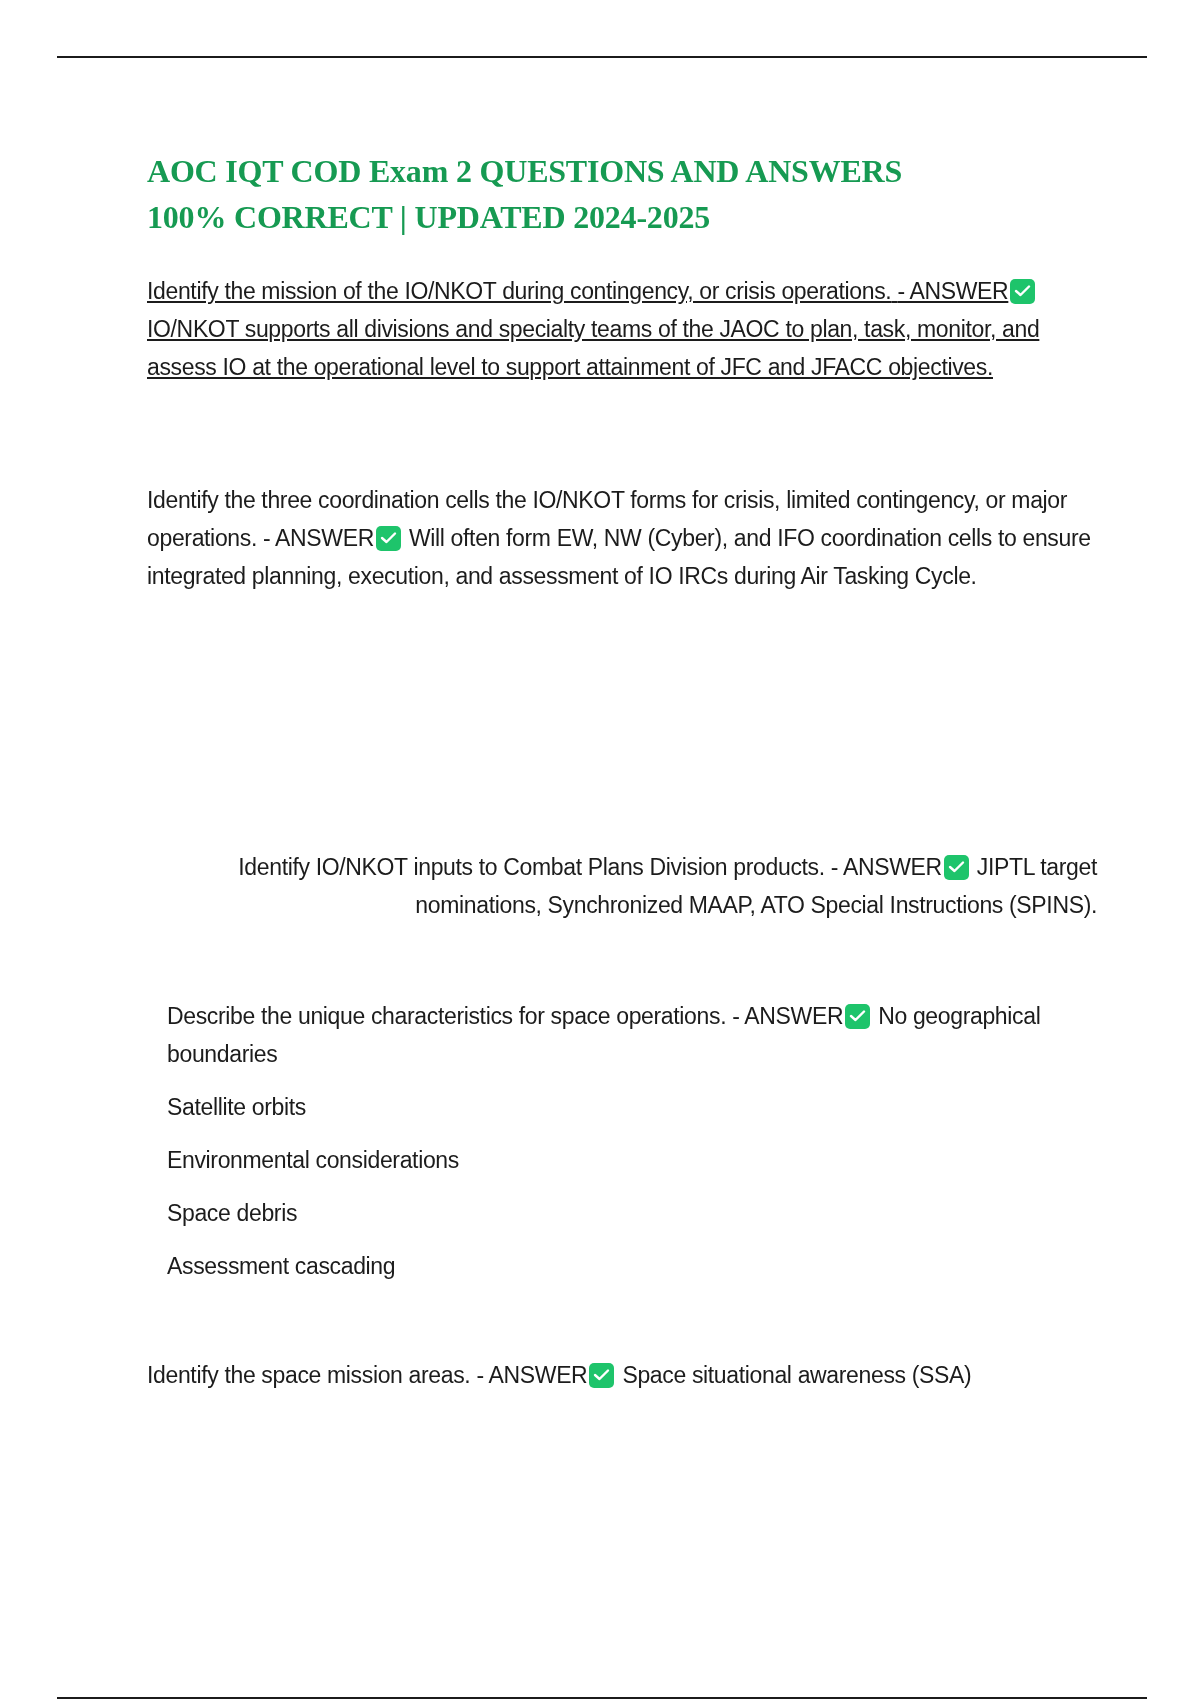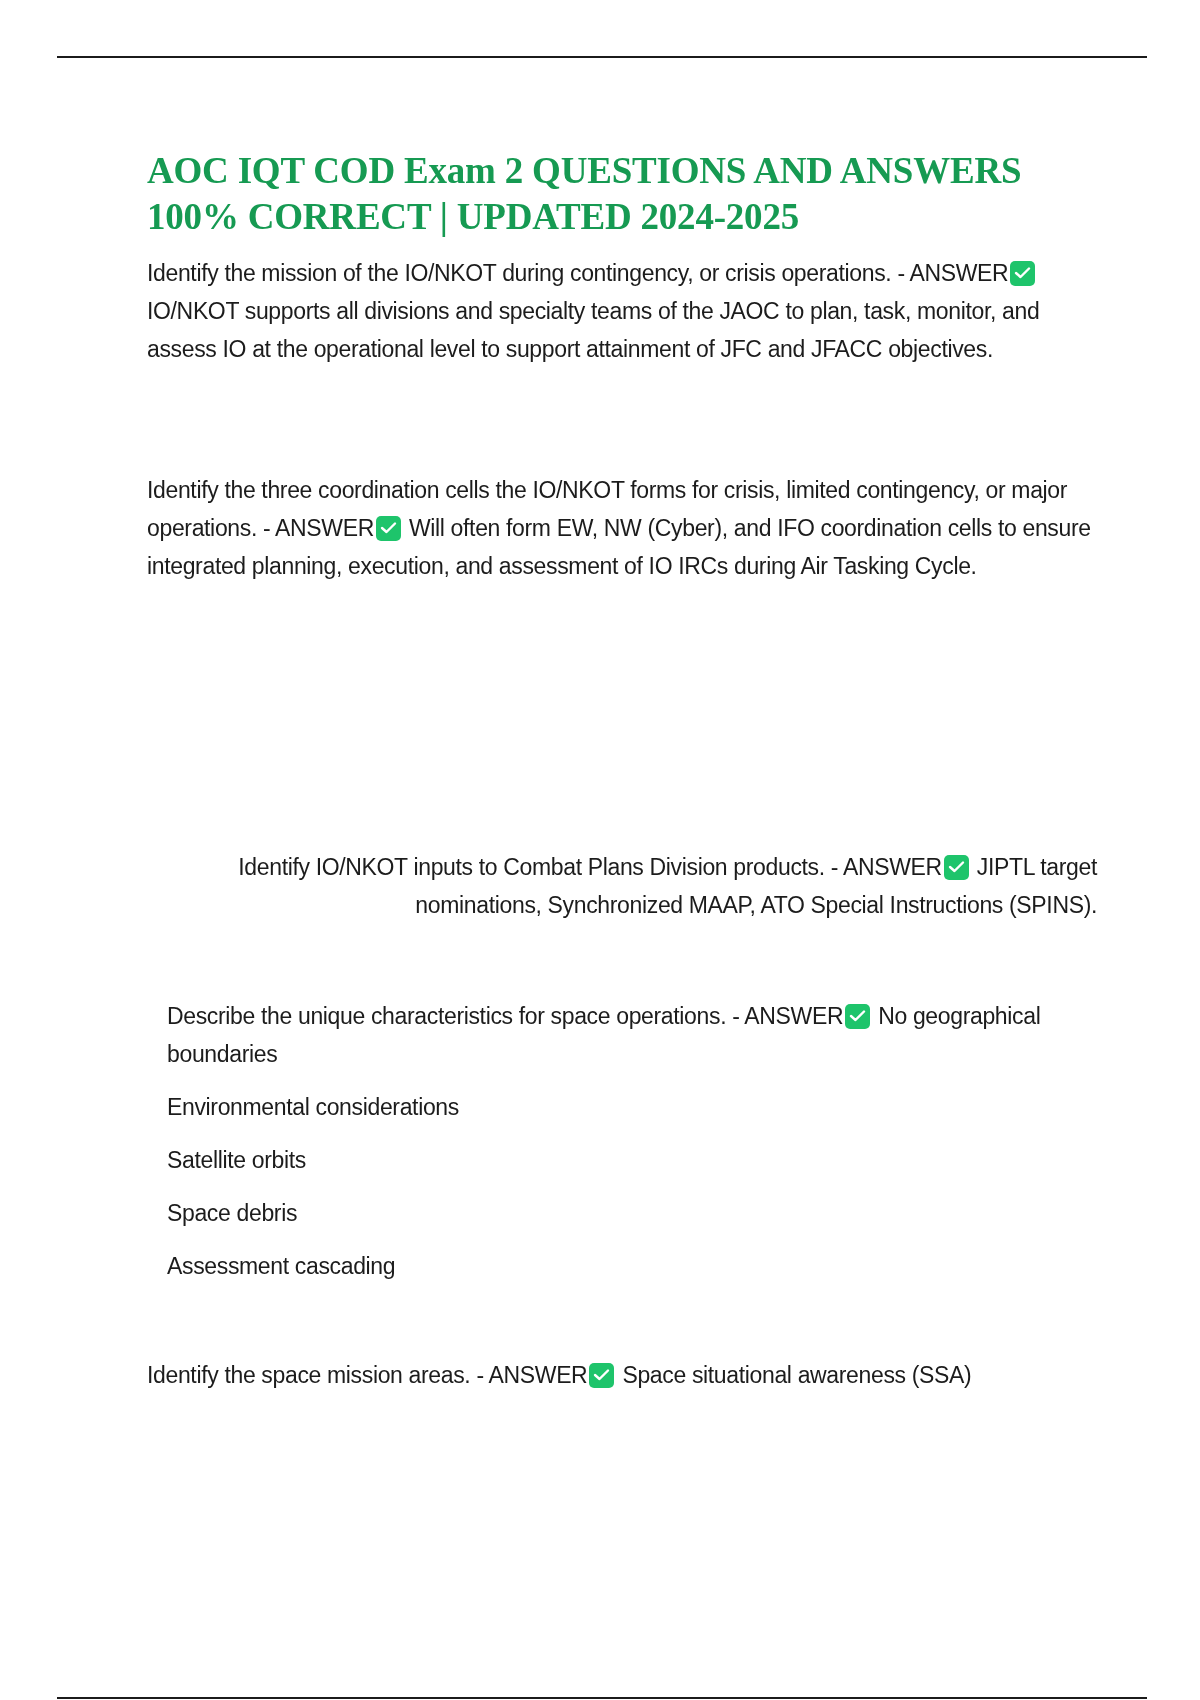--- a/index.html
+++ b/index.html
@@ -3,30 +3,30 @@
 <meta charset="utf-8">
 <style>
   html, body { margin: 0; padding: 0; background: #ffffff; }
   body { width: 1200px; height: 1700px; position: relative; overflow: hidden; }
   .rule { position: absolute; left: 57px; width: 1090px; height: 2px; background: #1b1b1b; }
   .rule.top { top: 56px; }
   .rule.bottom { top: 1697px; }
   .content { position: absolute; left: 147px; top: 148px; width: 950px; }
   .title {
     font-family: "Liberation Serif", serif; font-weight: bold;
-    font-size: 37px; line-height: 46px; color: #169a52; margin: 0;
+    font-size: 32px; line-height: 46px; color: #169a52; margin: 0;
     letter-spacing: -0.2px;
   }
   .qa {
     font-family: "Liberation Sans", sans-serif; font-size: 23px;
     line-height: 38px; color: #1c1c1c; letter-spacing: -0.35px;
     margin: 0;
   }
-  .qa.p1 { position: absolute; top: 106px; }
-  .qa.p2 { position: absolute; top: 323px; }
+  .qa.p1 { position: absolute; top: 124px; text-decoration: underline; }
+  .qa.p2 { position: absolute; top: 333px; }
   .qa.p3 { position: absolute; top: 554px; }
   .qa.p4 { position: absolute; top: 700px; text-align: right; }
   .qa.p5 { position: absolute; top: 849px; margin-left: 20px; }
   .qa.p6 { position: absolute; top: 1196px; margin-top: 12px; }
   .check {
     display: inline-block; width: 25px; height: 25px; border-radius: 5px;
     background: #1ec46b; vertical-align: -5px; margin: 0 8px 0 2px;
     position: relative;
   }
   .check svg { position: absolute; left: 4px; top: 5px; }
@@ -69,22 +69,22 @@
         </svg></span><span>JIPTL target nominations, Synchronized MAAP, ATO Special Instructions (SPINS).</span>
   </p>
 
   <div class="qa p5">
     <div>
       <span>Describe the unique characteristics for space operations.</span>
       <span>- ANSWER</span><span class="check"><svg width="17" height="14" viewBox="0 0 17 14">
             <path d="M2 7 L6.5 11 L15 2.5" stroke="#fff" stroke-width="2.4" fill="none" stroke-linecap="round" stroke-linejoin="round"></path>
           </svg></span><span>No geographical boundaries</span>
     </div>
+    <div class="list-item">Satellite orbits</div>
     <div class="list-item">Environmental considerations</div>
-    <div class="list-item">Satellite orbits</div>
     <div class="list-item">Space debris</div>
     <div class="list-item">Assessment cascading</div>
   </div>
 
   <p class="qa p6">
     <span>Identify the space mission areas.</span>
     <span>- ANSWER</span><span class="check"><svg width="17" height="14" viewBox="0 0 17 14">
           <path d="M2 7 L6.5 11 L15 2.5" stroke="#fff" stroke-width="2.4" fill="none" stroke-linecap="round" stroke-linejoin="round"></path>
         </svg></span><span>Space situational awareness (SSA)</span>
   </p>

